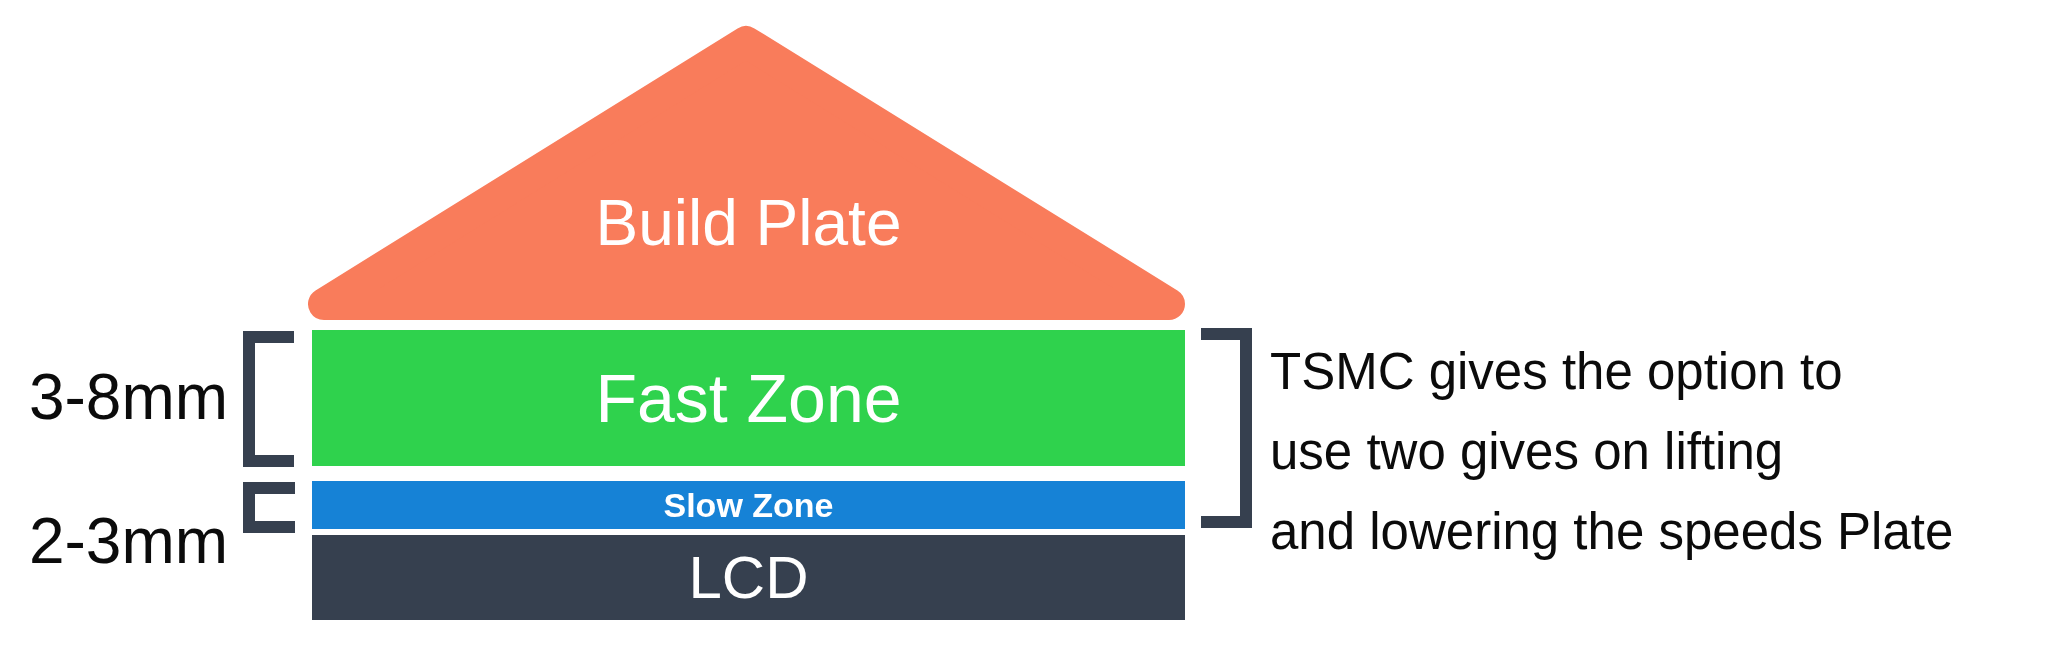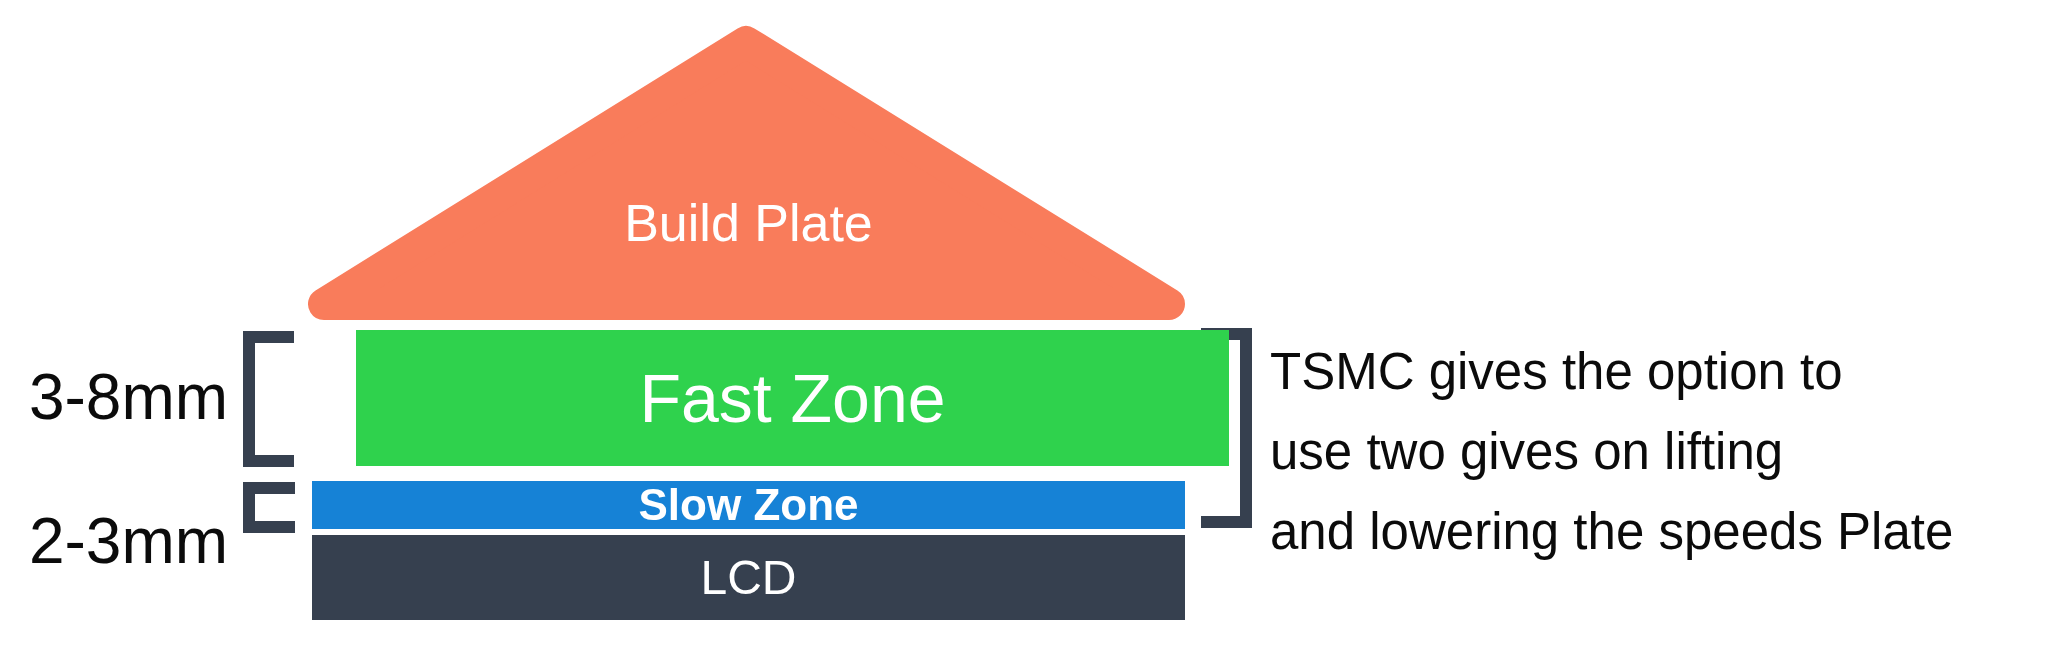--- a/index.html
+++ b/index.html
@@ -6,29 +6,29 @@
   .canvas {
     position:relative; width:2048px; height:646px; overflow:hidden;
     font-family:"Liberation Sans", sans-serif;
   }
   .shapes { position:absolute; left:0; top:0; width:2048px; height:646px; }
   .layer {
     position:absolute; left:312px; width:873px;
     display:flex; align-items:center; justify-content:center;
   }
   .layer-label { color:#fff; }
-  .fast-zone  { top:330px; height:136px;margin-left:44px; }
+  .fast-zone  { top:330px; height:136px; }
   .fast-zone .layer-label { font-size:68px; }
   .slow-zone  { top:481px; height:48px; }
-  .slow-zone .layer-label { font-size:44px; font-weight:bold; }
+  .slow-zone .layer-label { font-size:34px; font-weight:bold; }
   .lcd-layer  { top:535px; height:85px; }
-  .lcd-layer .layer-label { font-size:48px; }
+  .lcd-layer .layer-label { font-size:60px; }
   .build-plate-label {
     position:absolute; left:312px; width:873px; top:185px;
-    text-align:center; font-size:52px; line-height:76px; color:#fff;
+    text-align:center; font-size:64px; line-height:76px; color:#fff;
   }
   .thickness-label {
     position:absolute; left:18px; width:210px; text-align:right;
     font-size:64px; line-height:56px; white-space:nowrap;
   }
   .thickness-fast { top:369px; }
   .thickness-slow { top:481px;margin-top:32px; }
   .annotation {
     position:absolute; left:1270px; top:332px;
     font-size:51px; line-height:80px; white-space:nowrap;

